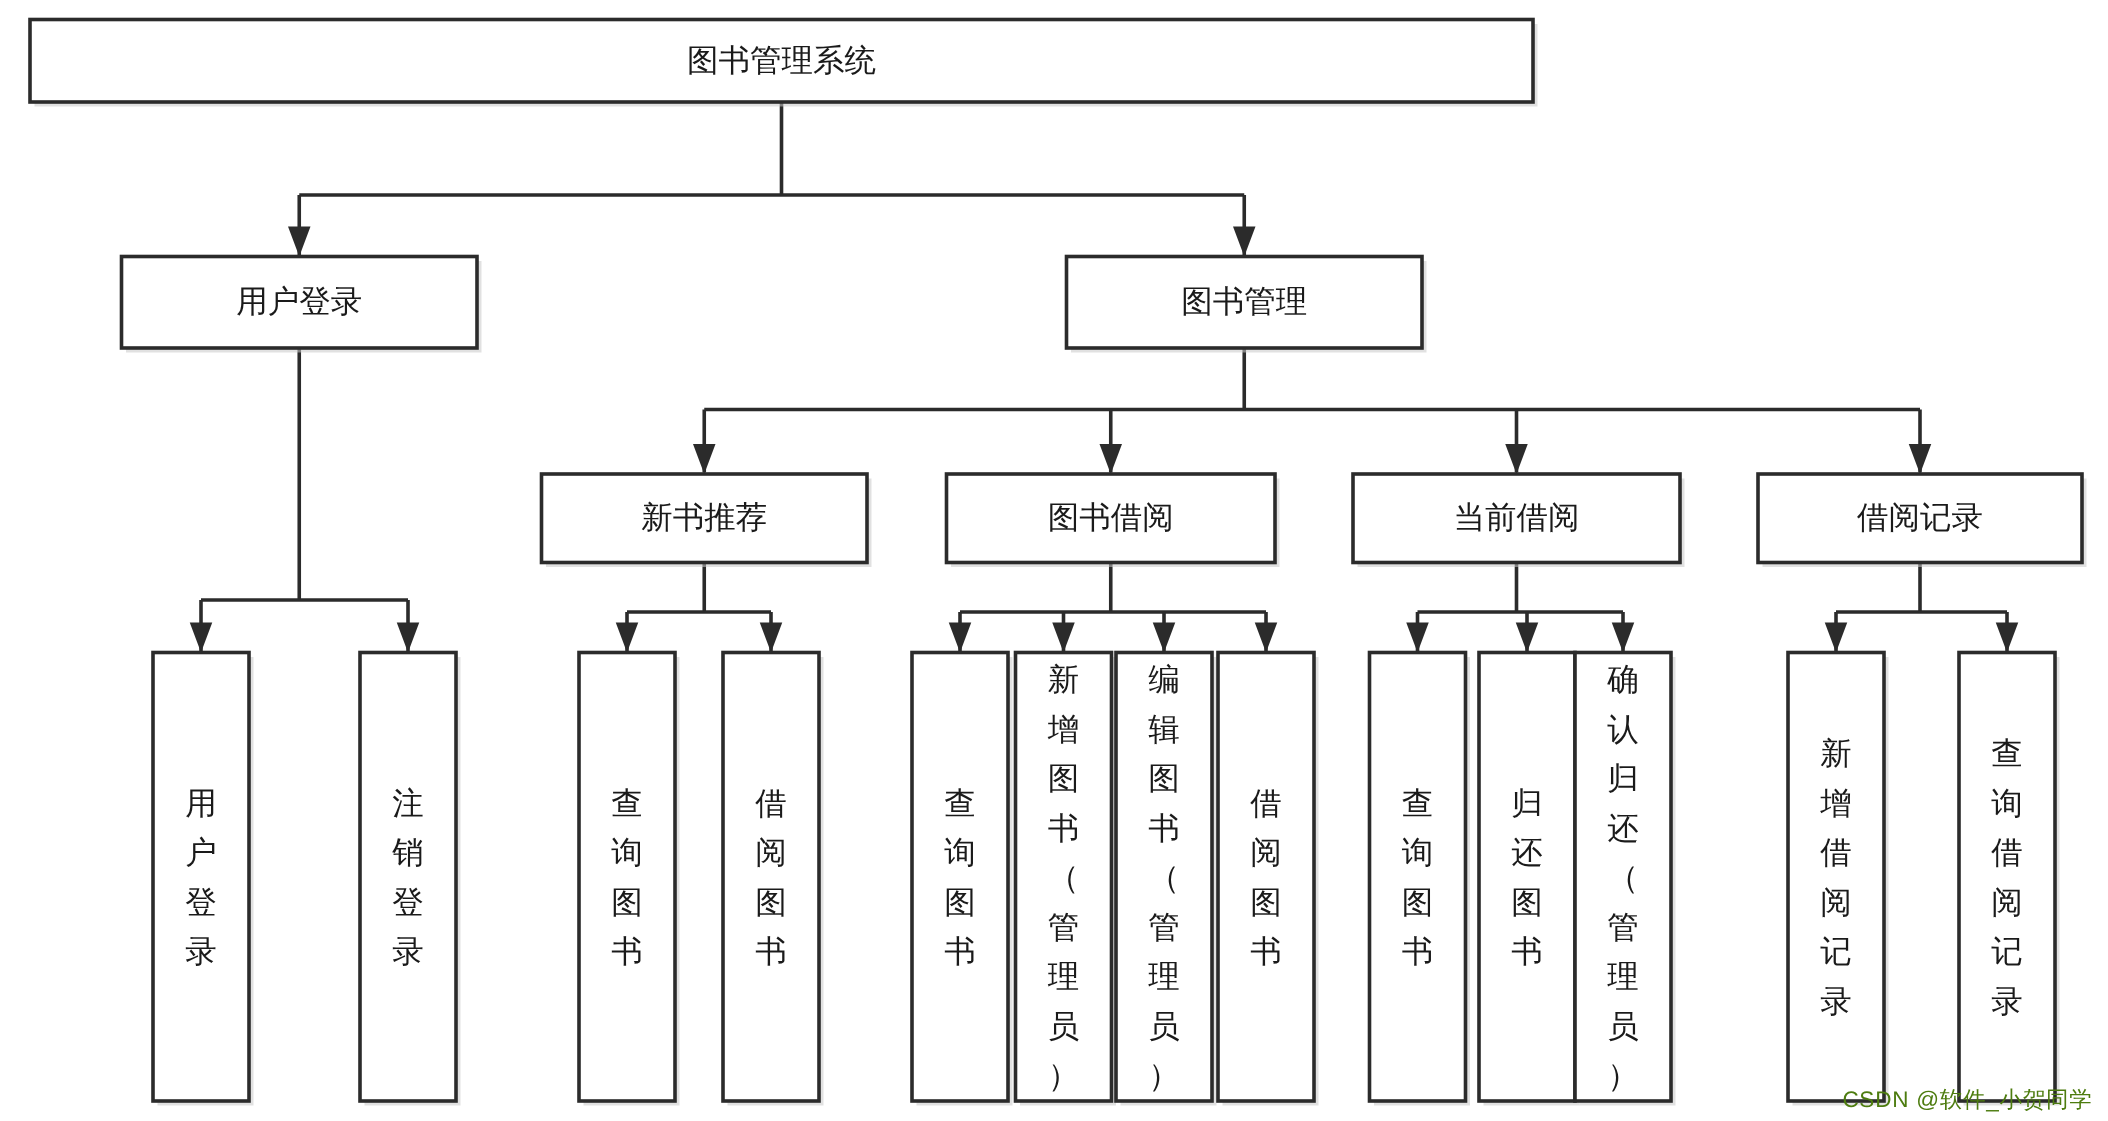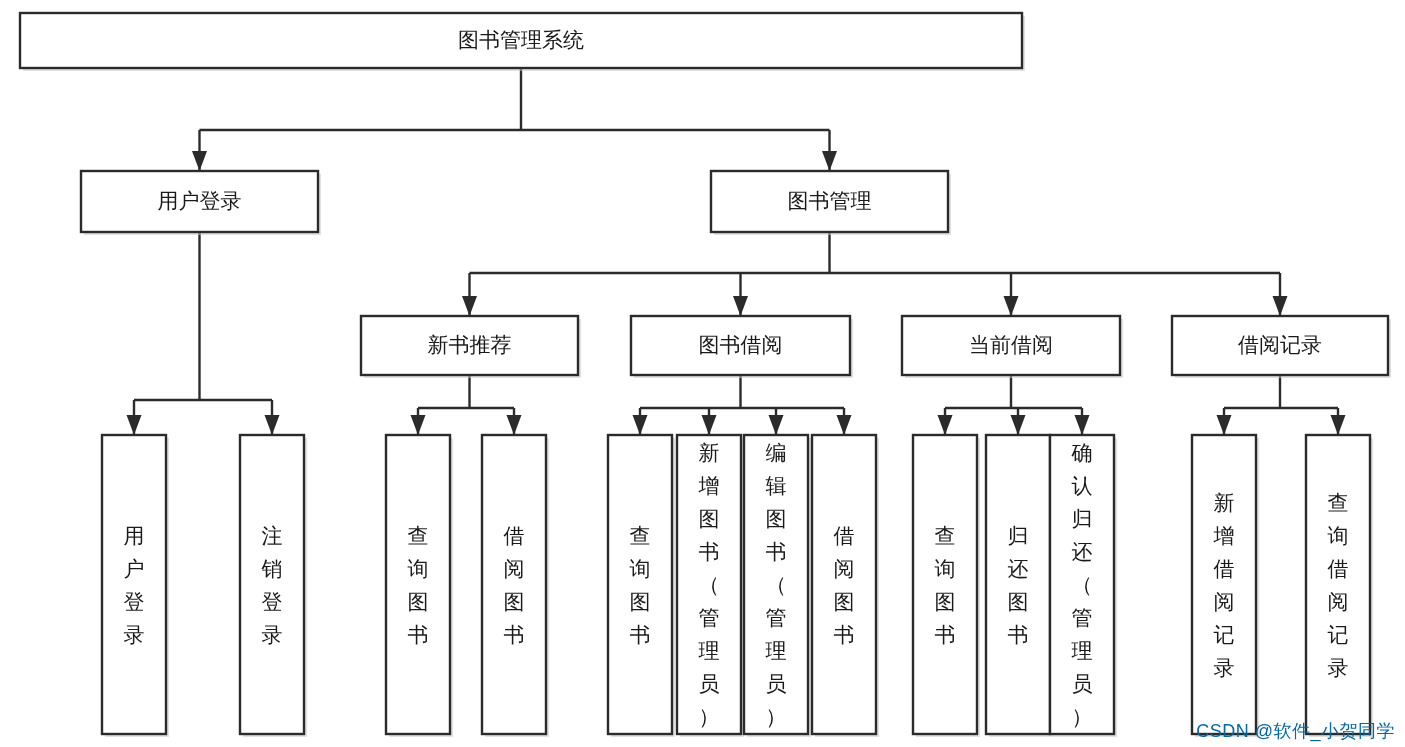--- a/index.html
+++ b/index.html
@@ -58,22 +58,22 @@
     font-family: "Liberation Sans", "DejaVu Sans", sans-serif;
     font-size: 21px;
     fill: #1a1a1a;
     text-anchor: middle;
   }
   .watermark-text {
     position: absolute;
     right: 10px;
     bottom: 4px;
     font-family: "Liberation Sans", "DejaVu Sans", sans-serif;
-    font-size: 18px;
-    color: #0369a1;
+    font-size: 15px;
+    color: #4d7c0f;
     letter-spacing: 0.5px;
     white-space: nowrap;
     user-select: none;
   }
 </style>
 </head>
 <body>
 
 <div id="diagram-root">
 

